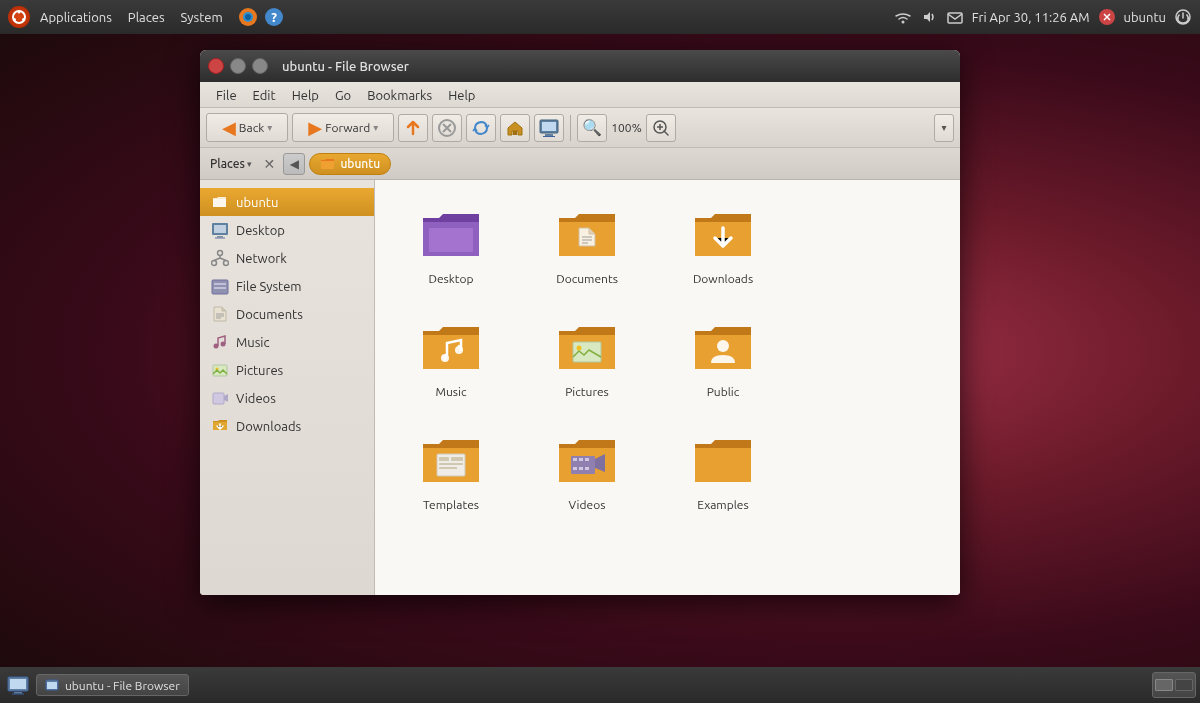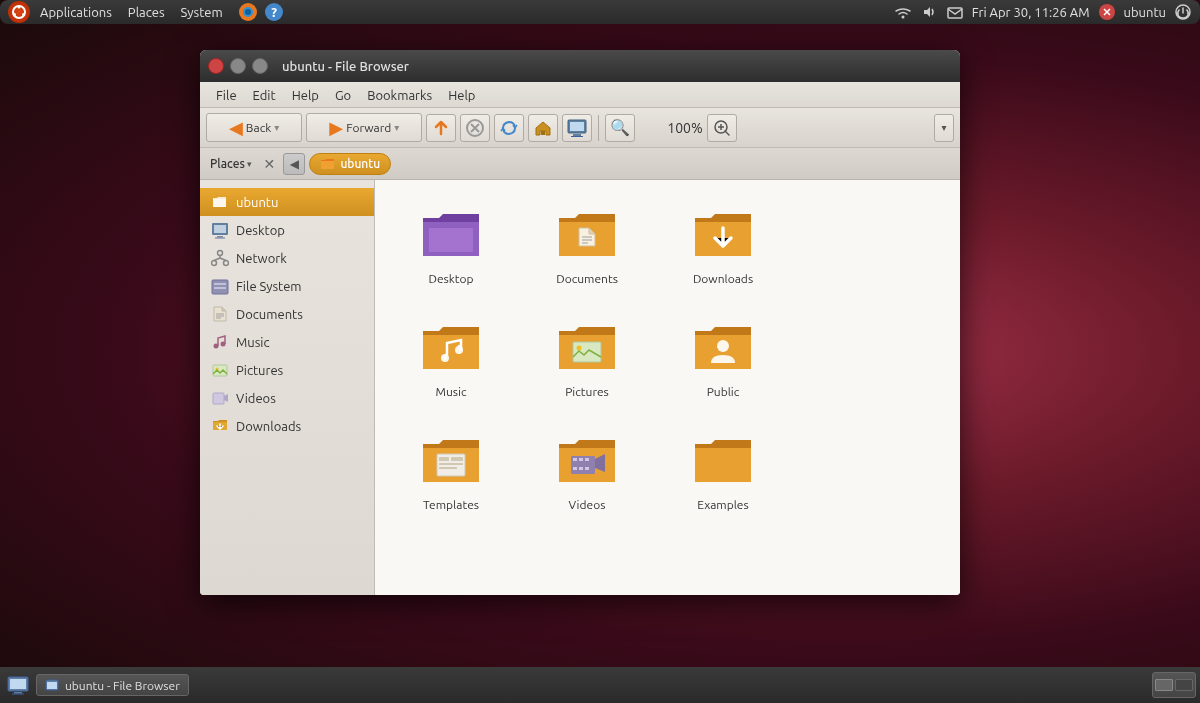--- a/index.html
+++ b/index.html
@@ -9,27 +9,26 @@
       background: radial-gradient(ellipse at 70% 50%, #a0304a 0%, #6b1a2a 30%, #3a0a1a 60%, #1a0a0a 100%);
       font-family: 'Ubuntu', 'DejaVu Sans', sans-serif;
       overflow: hidden;
       position: relative;
     }
 
     
     .top-panel {
       position: absolute;
       top: 0; left: 0; right: 0;
-      height: 24px;
+      height: 34px;
       background: linear-gradient(to bottom, #3a3a3a, #2a2a2a);
       display: flex;
       align-items: center;
       padding: 0 8px;
       z-index: 100;
-      border-radius: 8px;
     }
     .top-panel-left {
       display: flex;
       align-items: center;
       gap: 2px;
     }
     .top-panel-icon {
       width: 22px;
       height: 22px;
       display: flex;
@@ -125,21 +124,21 @@
       display: flex;
       align-items: center;
       padding: 0 6px;
       gap: 4px;
       border-bottom: 1px solid #c0bbb5;
     }
     .toolbar-btn {
       display: flex;
       align-items: center;
       gap: 3px;
-      padding: 3px 22px;
+      padding: 3px 15px;
       background: linear-gradient(to bottom, #f0ece6, #e0dbd4);
       border: 1px solid #b0aaa4;
       border-radius: 3px;
       cursor: pointer;
       font-size: 12px;
       color: #333;
     }
     .toolbar-sep {
       width: 1px;
       height: 26px;
@@ -155,23 +154,22 @@
       background: linear-gradient(to bottom, #f0ece6, #e0dbd4);
       border: 1px solid #b0aaa4;
       border-radius: 3px;
       cursor: pointer;
       font-size: 16px;
     }
     .zoom-display {
       display: flex;
       align-items: center;
       gap: 4px;
-      font-size: 14px;
+      font-size: 12px;
       color: #333;
-      margin-left: 28px;
     }
     .toolbar-dropdown {
       width: 20px;
       height: 28px;
       display: flex;
       align-items: center;
       justify-content: center;
       background: linear-gradient(to bottom, #f0ece6, #e0dbd4);
       border: 1px solid #b0aaa4;
       border-radius: 3px;

